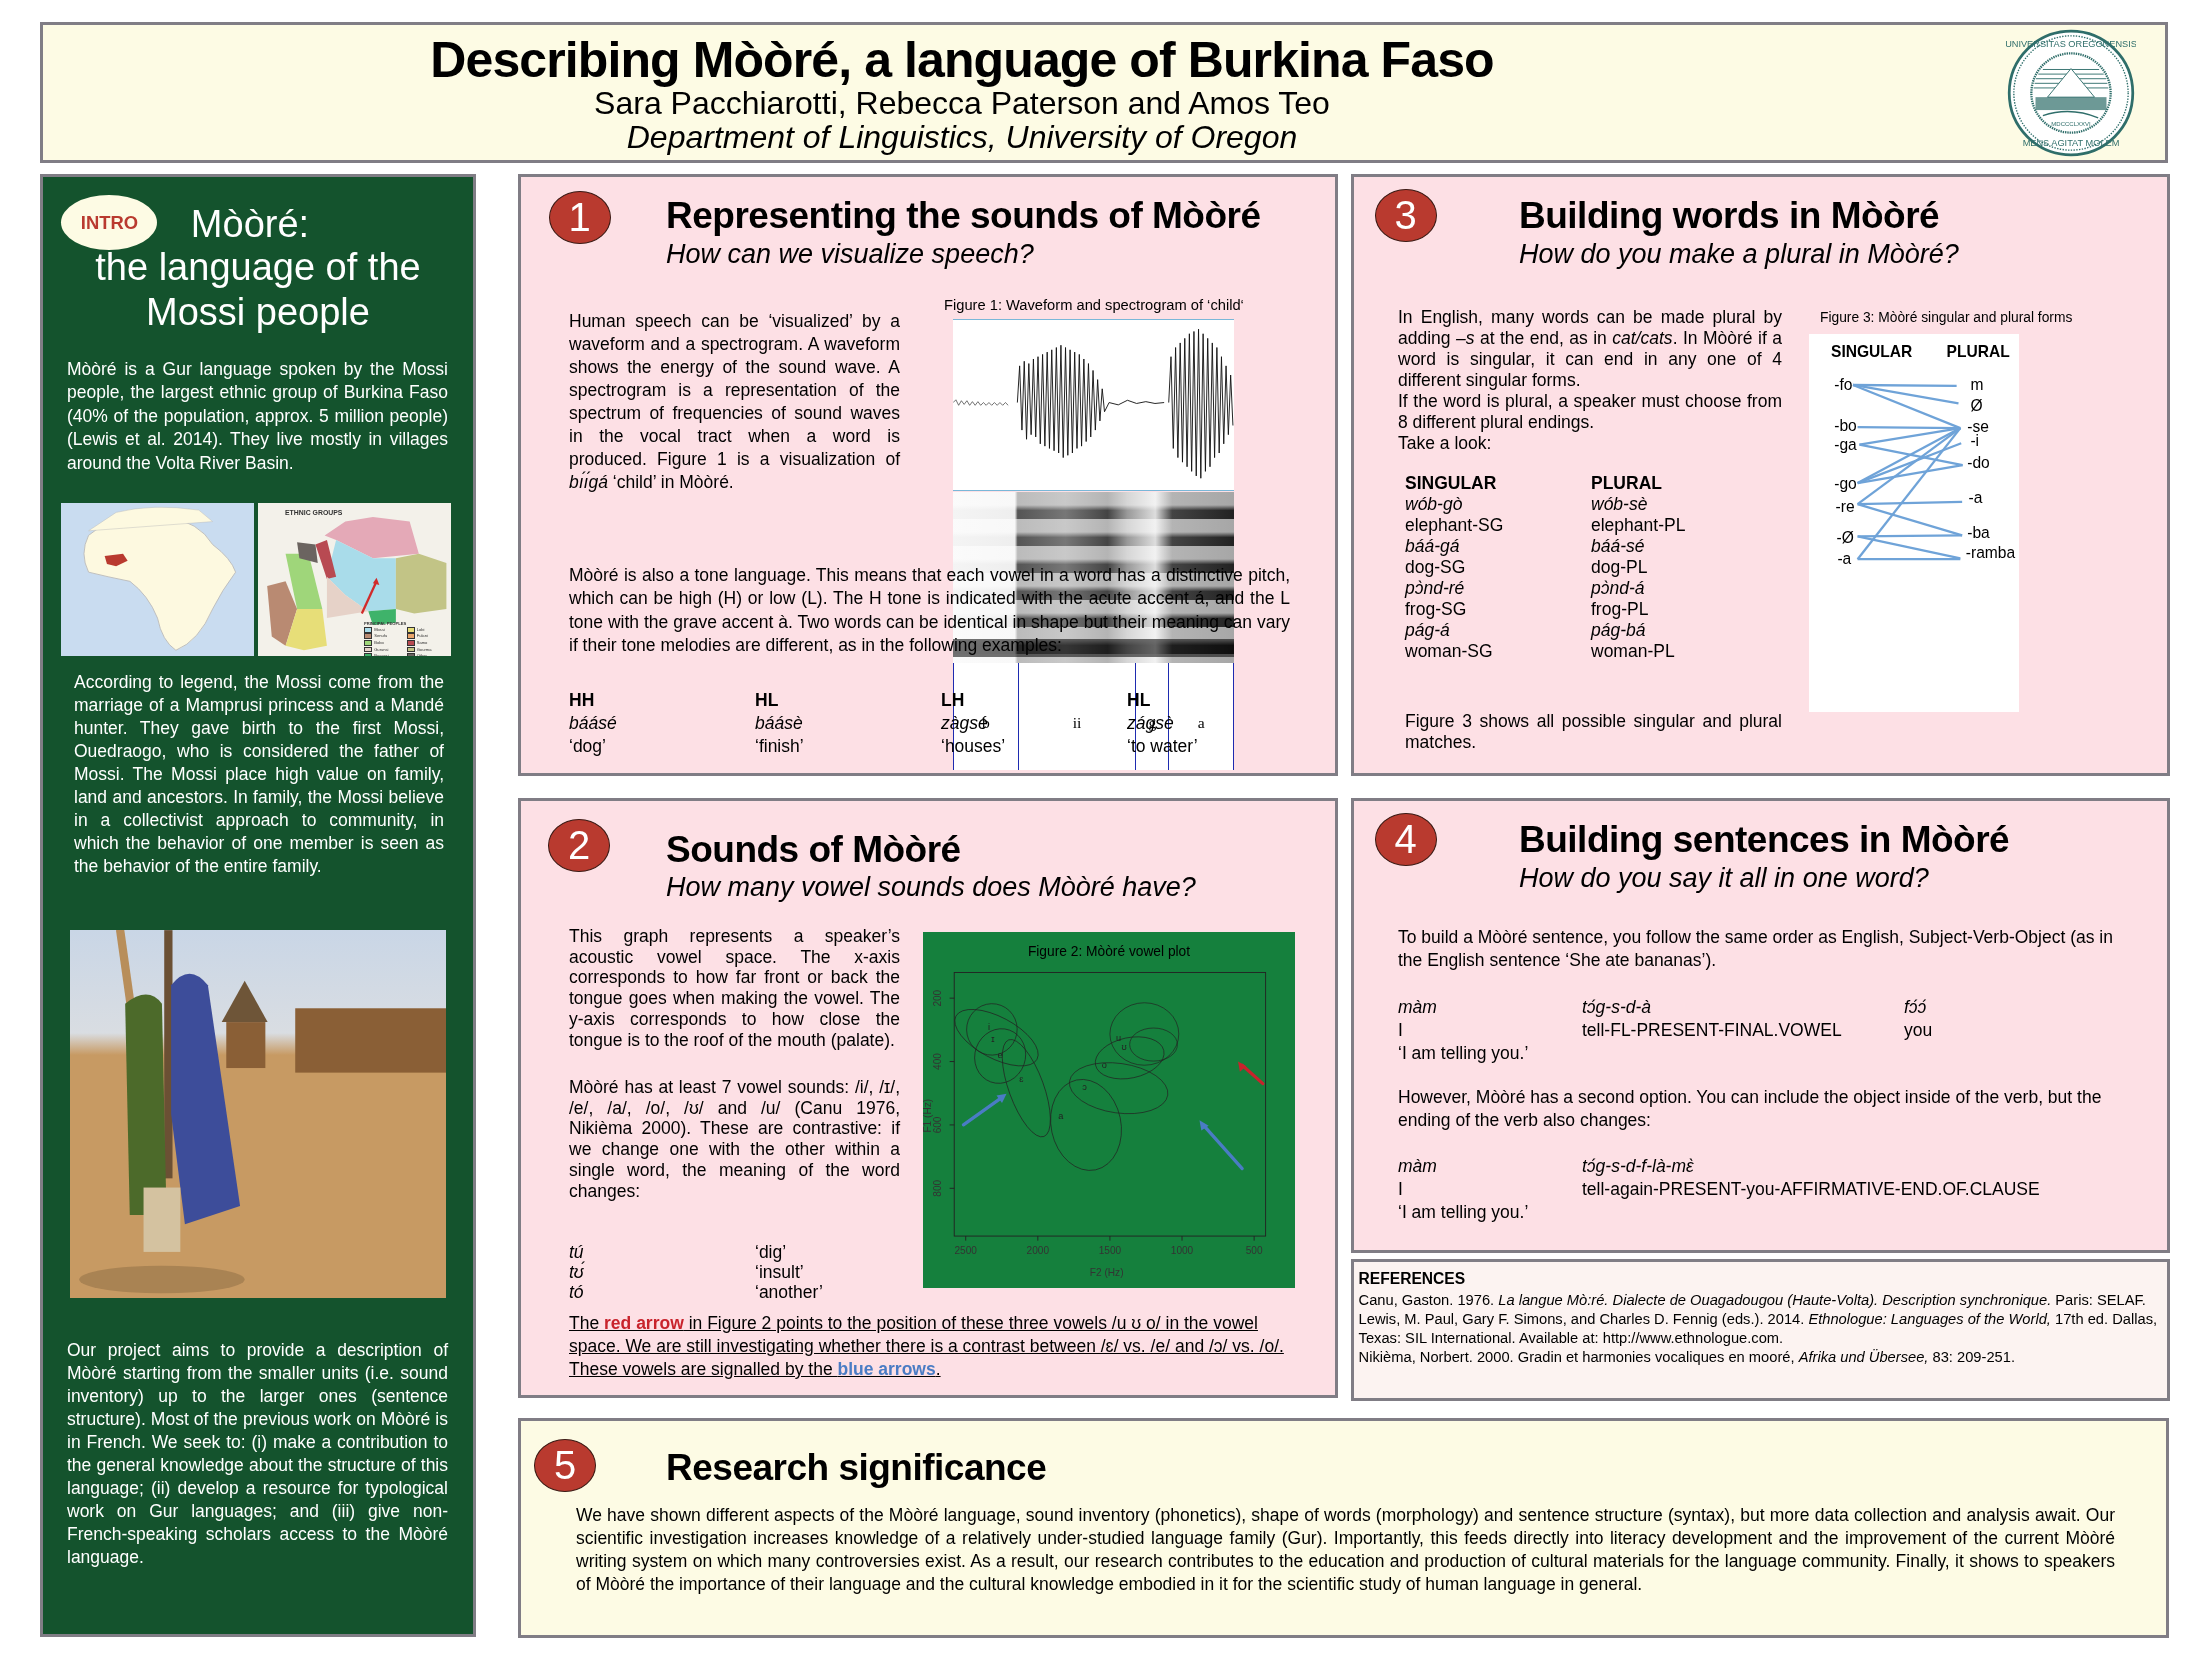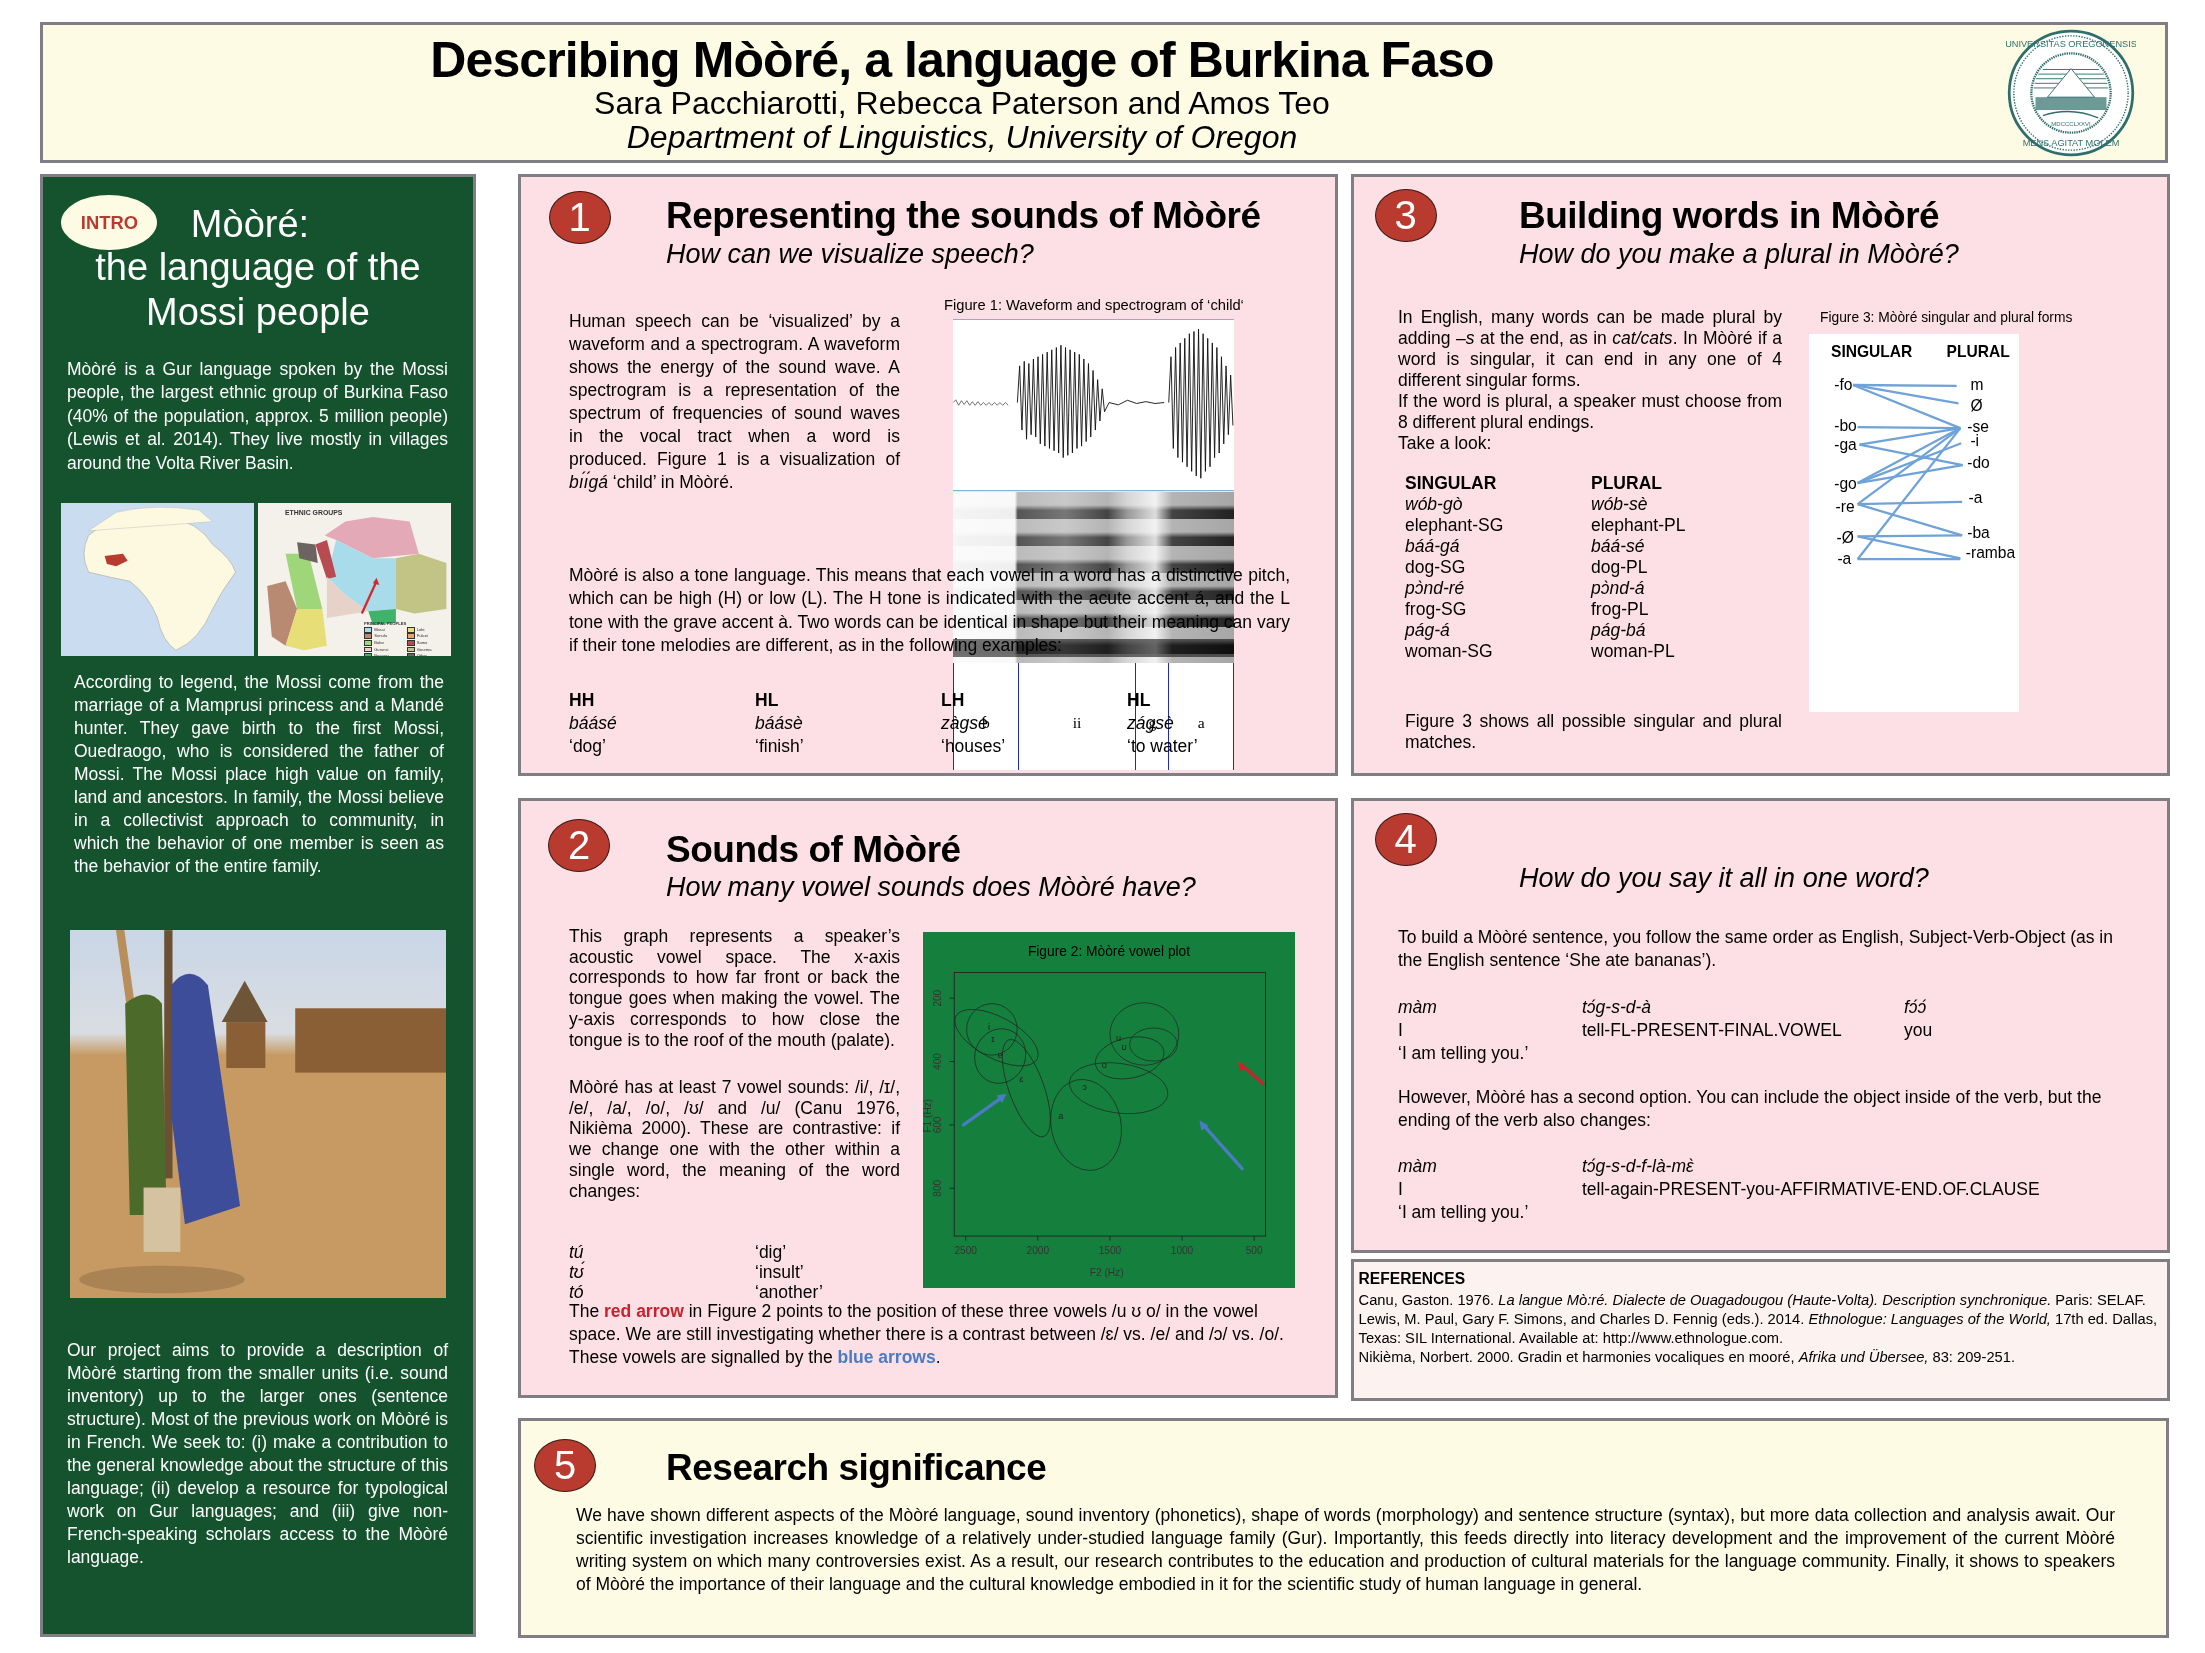--- a/index.html
+++ b/index.html
@@ -317,21 +317,21 @@
     <div class="row">
         <div class="it" style="width:186px;">tʊ́</div>
         <div>‘insult’</div>
       </div>
     <div class="row">
         <div class="it" style="width:186px;">tó</div>
         <div>‘another’</div>
       </div>
   </div>
 
-  <div class="body-text" style="left:48px;top:499px;width:717px;font-size:17.5px;line-height:23px;text-align:left;">
+  <div class="body-text" style="left:48px;top:511px;width:717px;font-size:17.5px;line-height:23px;text-align:left;text-decoration:underline;">
     <span>The </span><span class="b" style="color:#c8232c;">red arrow</span><span> in Figure 2 points to the position of these three vowels /u ʊ o/ in the vowel space. We are still investigating whether there is a contrast between /ɛ/ vs. /e/ and /ɔ/ vs. /o/. These vowels are signalled by the </span><span class="b" style="color:#4a7cc4;">blue arrows</span><span>.</span>
   </div>
 
   <div class="abs" style="left:402px;top:131px;width:372px;height:356px;background:#15803d;">
     <svg width="372" height="356" viewBox="0 0 810 775">
       <text x="405" y="52" font-size="30" text-anchor="middle">Figure 2: Mòòré vowel plot</text>
       <rect x="68" y="88" width="678" height="574" fill="none" stroke="#222" stroke-width="2"></rect>
 
       <g stroke="#222" stroke-width="2">
         <line x1="93" y1="662" x2="93" y2="672"></line>
@@ -389,20 +389,21 @@
         <polygon points="602,410 606,432 622,422" fill="#4a7cc4"></polygon>
         <line x1="740" y1="330" x2="695" y2="290" stroke="#c8232c" stroke-width="7"></line>
         <polygon points="686,282 690,304 704,292" fill="#c8232c"></polygon>
       </g>
     </svg>
   </div>
 </div>
 
 <div class="panel pink" style="left:1351px;top:798px;width:819px;height:455px;">
   <div class="badge" style="left:20.7px;top:11.5px;">4</div>
+  <div class="sec-title" style="left:165px;top:18.4px;">Building sentences in Mòòré</div>
   <div class="sec-sub" style="left:165px;top:62px;">How do you say it all in one word?</div>
 
   <div class="body-text" style="left:44px;top:125px;width:726px;font-size:17.5px;line-height:23px;text-align:left;">To build a Mòòré sentence, you follow the same order as English, Subject-Verb-Object (as in the English sentence ‘She ate bananas’).</div>
 
   <div class="abs" style="left:44px;top:195px;width:726px;font-size:17.5px;line-height:23px;">
     <div class="row it">
         <div style="width:184px;">màm</div>
         <div style="width:322px;">tɔ́g-s-d-à</div>
         <div>fɔ́ɔ́</div>
       </div>

